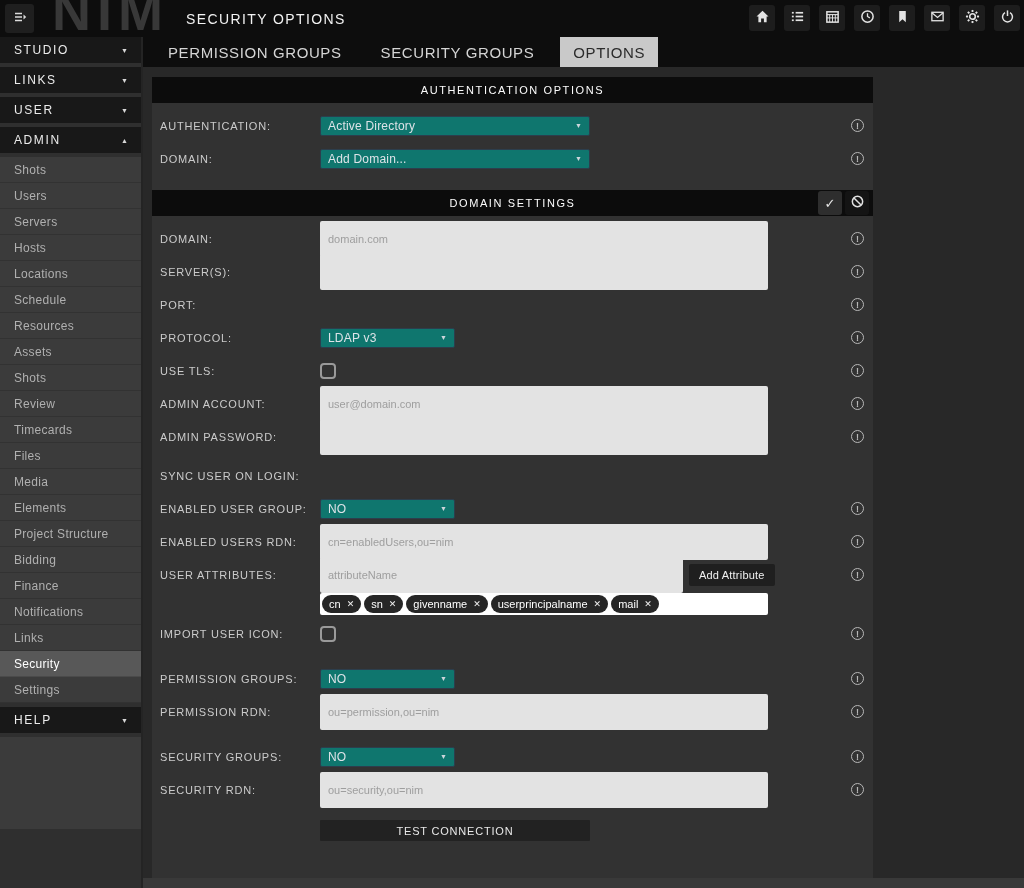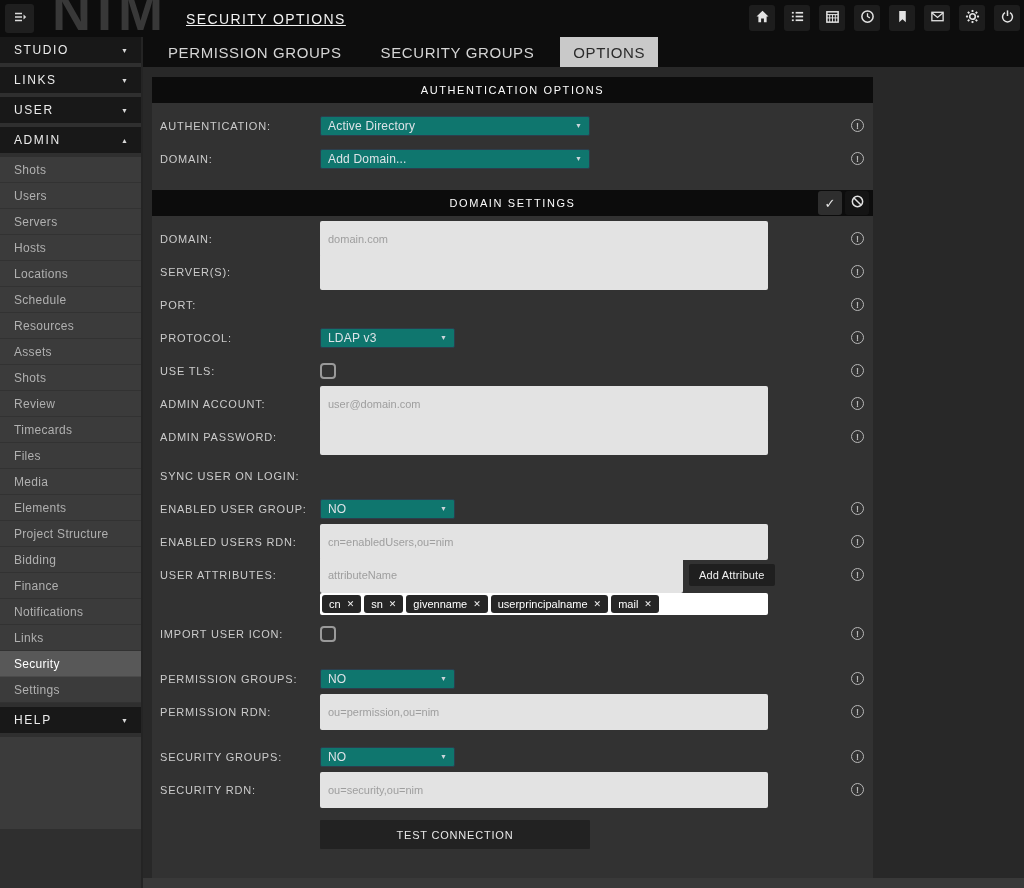--- a/index.html
+++ b/index.html
@@ -18,21 +18,21 @@
     background:#1f1f1f; border:none; border-radius:3px;
     display:flex; align-items:center; justify-content:center; cursor:pointer;
   }
   .nim-logo {
     position:absolute; left:52px; top:-16px;
     font-size:54px; font-weight:bold; letter-spacing:6px; color:#383838;
     line-height:1; white-space:nowrap; user-select:none;
   }
   .page-title {
     position:absolute; left:186px; top:11px;
-    font-size:14px; color:#f2f2f2; letter-spacing:1.4px; font-weight:500;text-decoration:underline;
+    font-size:14px; color:#f2f2f2; letter-spacing:1.4px; font-weight:500;
   }
   .topbar-icons { position:absolute; right:4px; top:5px; display:flex; gap:9px; }
   .icon-btn {
     width:26px; height:26px; background:#1d1d1d; border:none; border-radius:3px;
     display:flex; align-items:center; justify-content:center; cursor:pointer;
   }
   .icon-btn svg { width:15px; height:15px; }
 
   
   .sidebar { position:absolute; left:0; top:37px; width:141px; height:851px; background:#2f2f2f; }
@@ -119,31 +119,31 @@
     height:22px; margin-left:6px; padding:0 10px;
     background:#1f1f1f; color:#f0f0f0; font-size:11px; font-family:inherit;
     border:none; border-radius:2px; cursor:pointer; letter-spacing:0.2px;
   }
   .tags-row { height:26px; }
   .tags-bar {
     width:448px; height:22px; background:#ffffff; border-radius:2px;
     display:flex; align-items:center; gap:3px; padding:0 2px;
   }
   .tag {
-    height:18px; background:#262626; border-radius:3px;
+    height:18px; background:#262626; border-radius:9px;
     display:flex; align-items:center; gap:6px; padding:0 7px;
     color:#ffffff; font-size:11px;
   }
   .tag .x { font-size:9px; color:#f0f0f0; cursor:pointer; }
 
   .gap6 { margin-top:6px; }
   .gap12 { margin-top:12px; }
   .test-row { margin-top:14px; height:22px; }
   .test-btn {
-    margin-left:168px; width:270px; height:29px;
+    margin-left:168px; width:270px; height:21px;
     background:#222222; color:#e8e8e8; font-size:11px; font-family:inherit;
     letter-spacing:0.8px; border:none; border-radius:1px; cursor:pointer;
   }
 </style>
 </head>
 <body>
 
 <div class="topbar">
   <button class="collapse-btn">
     <span>

